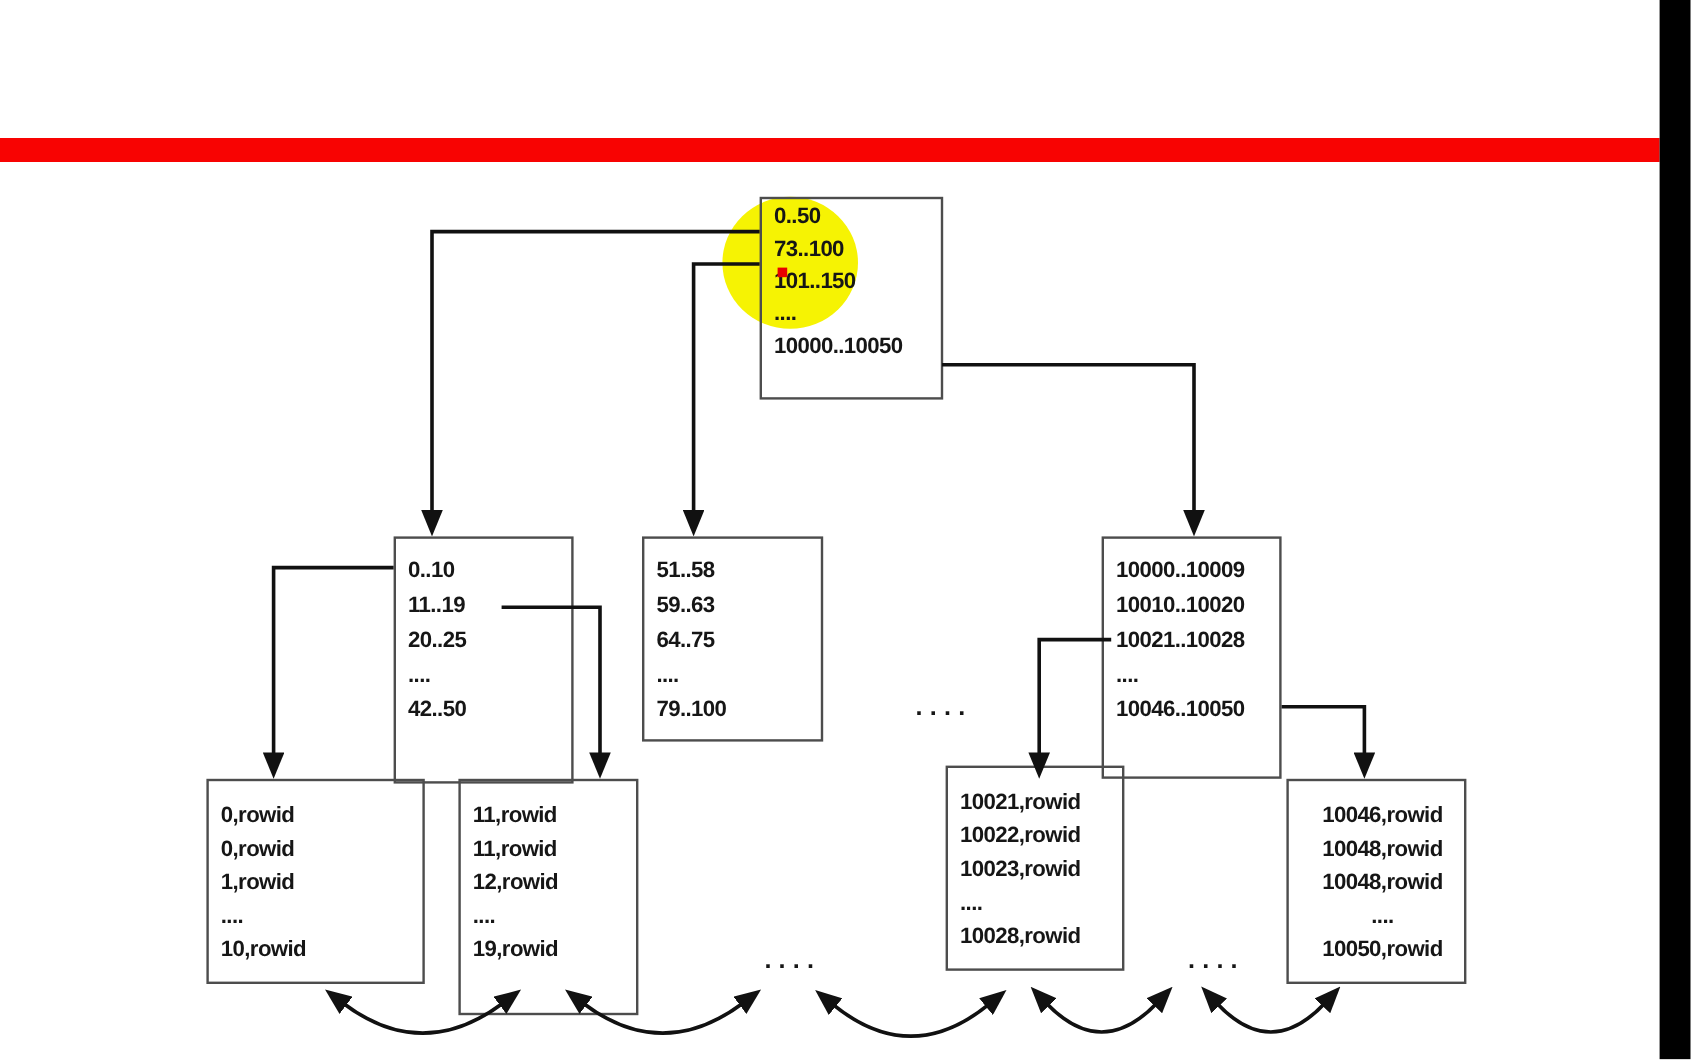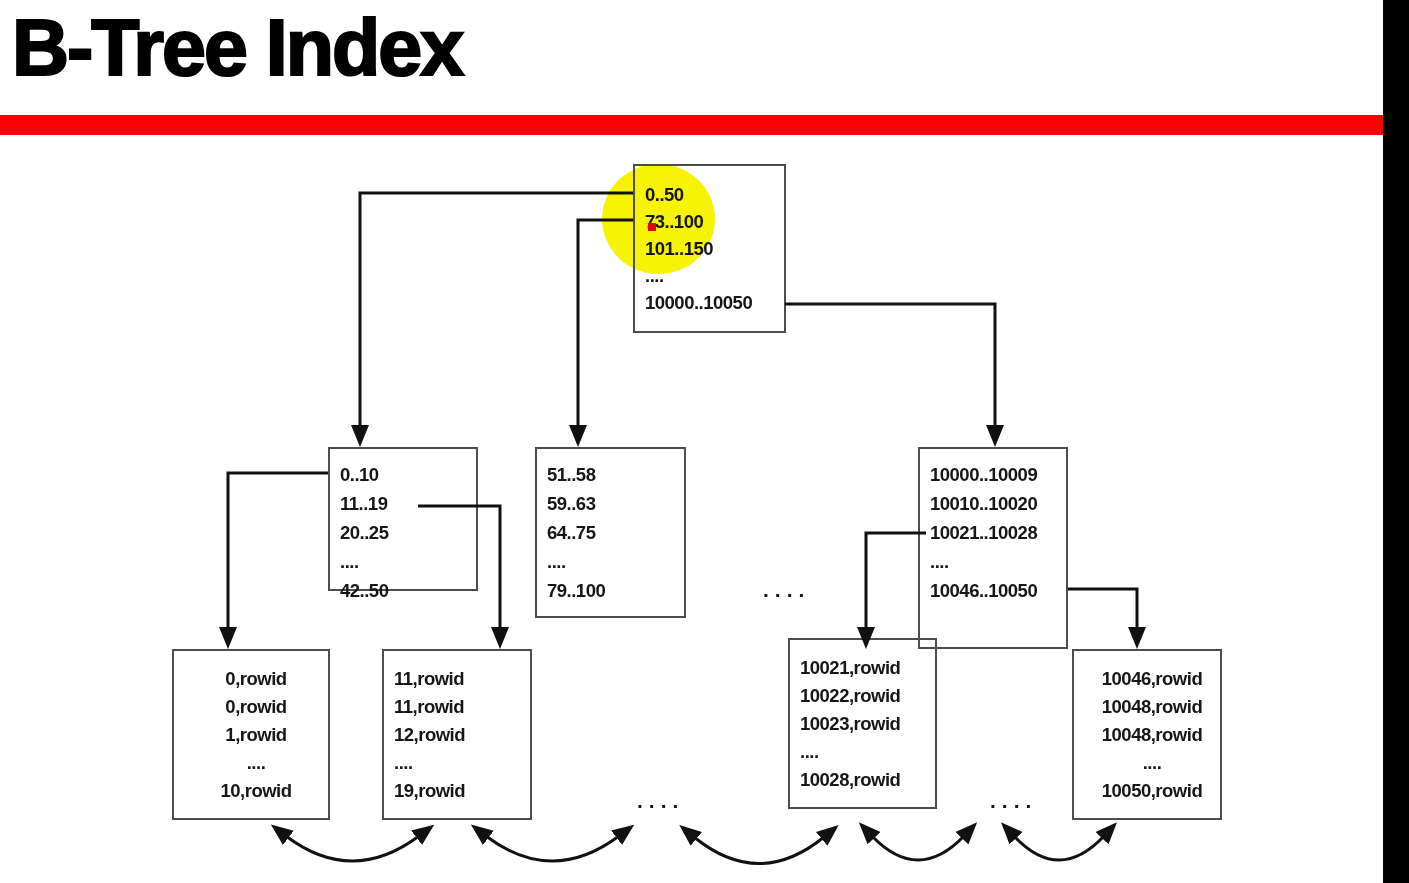--- a/index.html
+++ b/index.html
@@ -8,49 +8,48 @@
   #title{position:absolute;left:12px;top:2px;font-size:79px;font-weight:bold;
          letter-spacing:-2px;color:#000;-webkit-text-stroke:2.2px #000;white-space:nowrap;}
   #redbar{position:absolute;left:0;top:115px;width:1383px;height:20px;background:#f80302;}
   #blackbar{position:absolute;left:1383px;top:0;width:26px;height:883px;background:#000;}
   #ycircle{position:absolute;left:602px;top:164px;width:113px;height:110px;border-radius:50%;
            background:#f6f303;z-index:1;}
   .node{position:absolute;border:2px solid #4d4d4d;background:transparent;z-index:2;
         box-sizing:border-box;color:#161616;}
   .node .row{font-weight:bold;font-size:18.5px;letter-spacing:-0.5px;white-space:nowrap;
              padding-left:10px;}
-  .root .row{line-height:27px;} .root{padding-top:15px;}
+  .root .row{line-height:27px;} .root{}
   .branch .row{line-height:29px;} .branch{padding-top:11px;}
   .leaf .row{line-height:28px;} .leaf{padding-top:14px;}
   .ellipsis{position:absolute;z-index:2;font-weight:bold;font-size:21px;color:#161616;
             letter-spacing:6px;white-space:nowrap;}
   #redmark{position:absolute;left:13px;top:57px;width:8px;height:8px;background:#e80000;z-index:4;}
   #links{position:absolute;left:0;top:0;z-index:3;pointer-events:none;}
 </style>
 </head>
 <body>
 
 <div id="stage">
 
-  <div id="title">B-Tree Index</div>
   <div id="redbar"></div>
   <div id="blackbar"></div>
 
   <div id="ycircle"></div>
 
   <div class="node root" style="left:633px;top:164px;width:153px;height:169px;">
     <div class="row">0..50</div>
     <div class="row">73..100</div>
     <div class="row">101..150</div>
     <div class="row">....</div>
     <div class="row">10000..10050</div>
     <span id="redmark"></span>
   </div>
 
-  <div class="node branch" style="left:328px;top:447px;width:150px;height:144px;">
+  <div class="node branch" style="left:328px;top:447px;width:150px;height:206px;">
     <div class="row">0..10</div>
     <div class="row">11..19</div>
     <div class="row">20..25</div>
     <div class="row">....</div>
     <div class="row">42..50</div>
   </div>
 
   <div class="node branch" style="left:535px;top:447px;width:151px;height:171px;">
     <div class="row">51..58</div>
     <div class="row">59..63</div>
@@ -62,29 +61,29 @@
   <div class="ellipsis" style="left:763px;top:578px;">....</div>
 
   <div class="node branch" style="left:918px;top:447px;width:150px;height:202px;">
     <div class="row">10000..10009</div>
     <div class="row">10010..10020</div>
     <div class="row">10021..10028</div>
     <div class="row">....</div>
     <div class="row">10046..10050</div>
   </div>
 
-  <div class="node leaf" style="left:172px;top:649px;width:158px;height:171px;text-align:center;">
+  <div class="node leaf" style="left:172px;top:649px;width:182px;height:171px;">
     <div class="row">0,rowid</div>
     <div class="row">0,rowid</div>
     <div class="row">1,rowid</div>
     <div class="row">....</div>
     <div class="row">10,rowid</div>
   </div>
 
-  <div class="node leaf" style="left:382px;top:649px;width:150px;height:171px;">
+  <div class="node leaf" style="left:382px;top:649px;width:150px;height:197px;">
     <div class="row">11,rowid</div>
     <div class="row">11,rowid</div>
     <div class="row">12,rowid</div>
     <div class="row">....</div>
     <div class="row">19,rowid</div>
   </div>
 
   <div class="ellipsis" style="left:637px;top:789px;">....</div>
 
   <div class="node leaf" style="left:788px;top:638px;width:149px;height:171px;">

